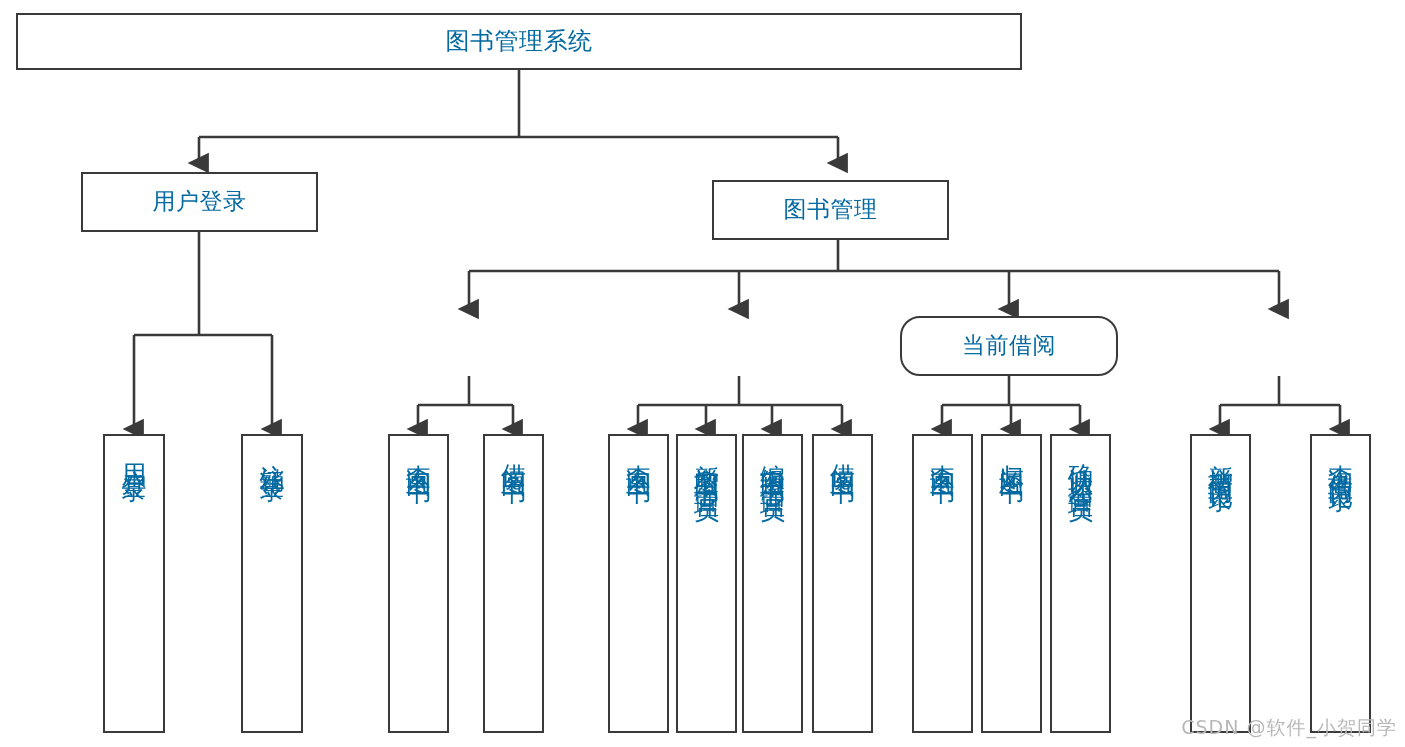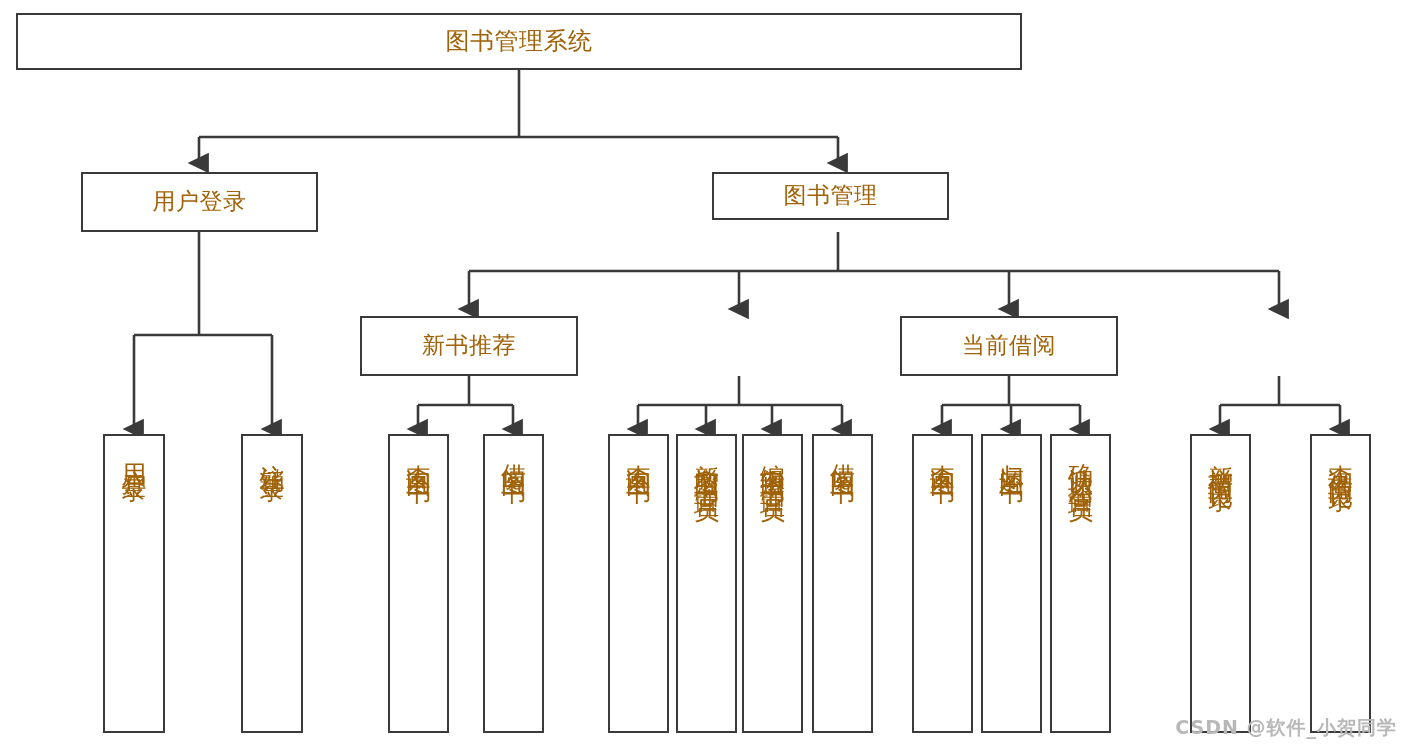--- a/index.html
+++ b/index.html
@@ -35,21 +35,21 @@
     align-items: center;
     justify-content: center;
     color: #333333;
     z-index: 2;
   }
   .node .label {
     display: block;
     text-align: center;
     line-height: 1.18;
     letter-spacing: 0.5px;
-    color: #a16207;
+    color: #0369a1;
   }
   
   .node.horiz .label {
     writing-mode: horizontal-tb;
     font-size: 23px;
   }
   .node.root .label {
     font-size: 24px;
   }
   
@@ -68,21 +68,20 @@
   }
   #watermark {
     position: absolute;
     right: 8px;
     bottom: 6px;
     font-size: 19px;
     color: #b8b8b8;
     letter-spacing: 1px;
     z-index: 5;
     white-space: nowrap;
-    font-weight: bold;
   }
 </style>
 </head>
 <body>
 
 <div id="diagram-root">
 
   <svg id="edge-layer" viewBox="0 0 1405 747" xmlns="http://www.w3.org/2000/svg">
     <defs>
       <marker id="arrowhead" markerWidth="9" markerHeight="9" refX="4.5" refY="4.2" orient="auto" markerUnits="strokeWidth">
@@ -133,28 +132,25 @@
     </g>
   </svg>
 
   <div class="node horiz root" style="left:16px; top:13px; width:1006px; height:57px;">
     <span class="label">图书管理系统</span>
   </div>
 
   <div class="node horiz" style="left:81px; top:172px; width:237px; height:60px;">
     <span class="label">用户登录</span>
   </div>
-  <div class="node horiz" style="left:712px; top:172px; width:237px; height:48px;">
+  <div class="node horiz" style="left:712px; top:180px; width:237px; height:60px;">
     <span class="label">图书管理</span>
   </div>
 
-  <div class="node horiz" style="left:360px; top:316px; width:218px; height:60px;">
-    <span class="label">新书推荐</span>
-  </div>
-  <div class="node horiz" style="left:900px; top:316px; width:218px; height:60px;">
+  <div class="node horiz" style="left:900px; top:316px; width:218px; height:60px;border-radius:20px;">
     <span class="label">当前借阅</span>
   </div>
 
   <div class="node vert" style="left:103px; top:434px; width:62px; height:299px;">
     <span class="label">用户登录</span>
   </div>
   <div class="node vert" style="left:241px; top:434px; width:62px; height:299px;">
     <span class="label">注销登录</span>
   </div>
 

